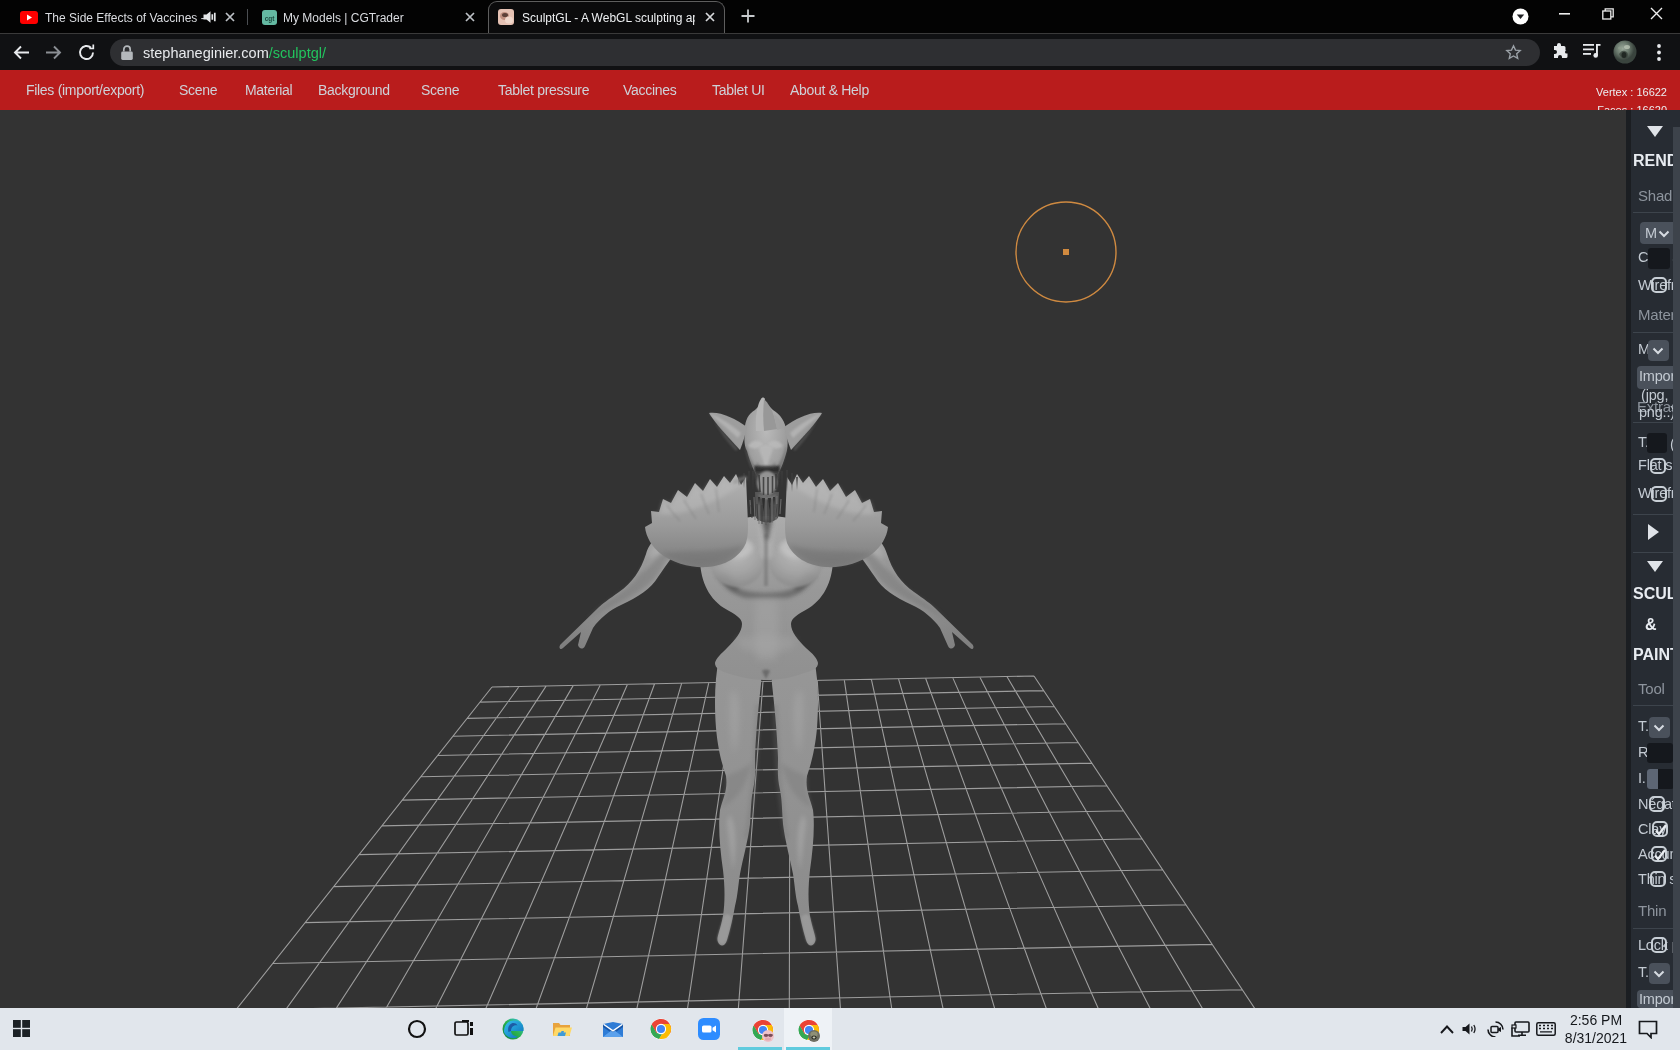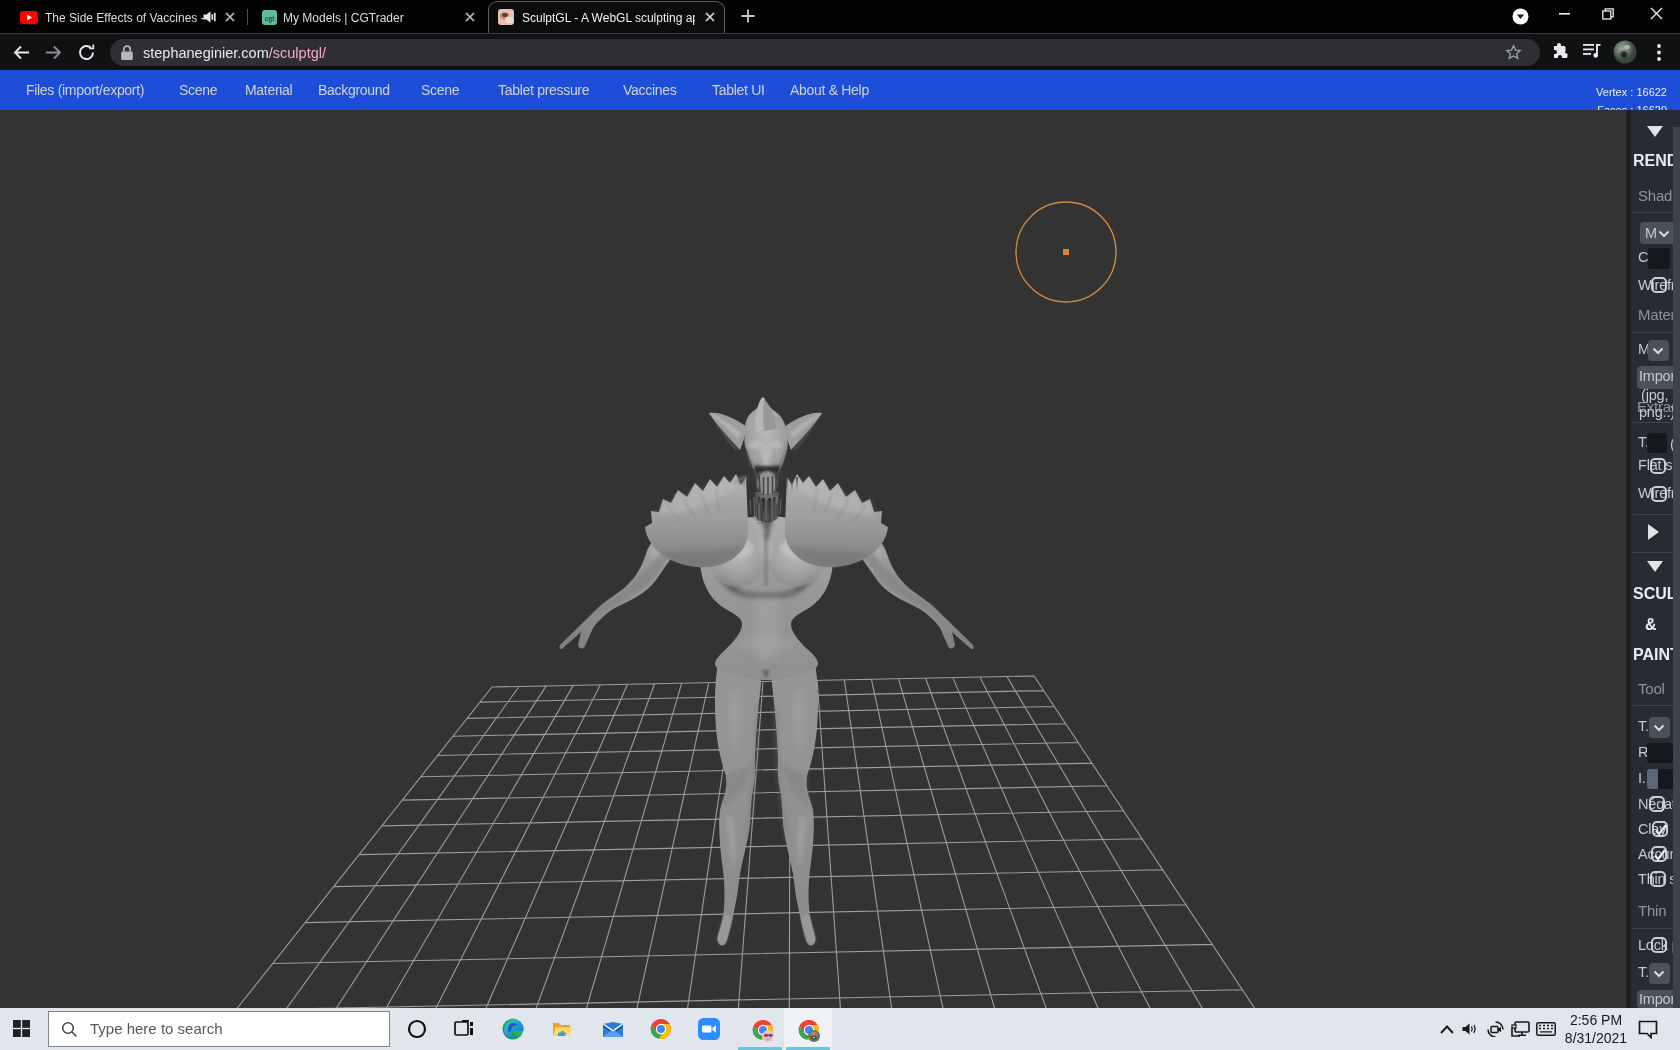--- a/index.html
+++ b/index.html
@@ -12,24 +12,24 @@
 #frame { position:absolute; left:0; top:0; width:1680px; height:33px; background:#030303; }
 .tabtitle { position:absolute; top:10.5px; font-size:12px; color:#dadce0; white-space:nowrap; overflow:hidden; }
 .tabx { position:absolute; top:9px; width:16px; height:16px; }
 #activetab { position:absolute; left:488px; top:1px; width:237px; height:32px; background:#0b0b0c; border:1px solid #5e5e5e; border-bottom:none; border-radius:9px 9px 0 0; }
 .tabdiv { position:absolute; top:9px; width:1px; height:16px; background:#4b4e52; }
 
 
 #toolbar { position:absolute; left:0; top:33px; width:1680px; height:37px; background:#101113; border-top:1px solid #3a3a3a; }
 #urlpill { position:absolute; left:110px; top:5px; width:1430px; height:27px; background:#2e2f32; border-radius:14px; }
 #urltext { position:absolute; left:33px; top:5.5px; font-size:14.5px; color:#e8eaed; }
-#urltext .dim { color:#f9a8d4; }
-
-
-#menubar { position:absolute; left:0; top:70px; width:1680px; height:40px; background:#1d4ed8; }
+#urltext .dim { color:#22c55e; }
+
+
+#menubar { position:absolute; left:0; top:70px; width:1680px; height:40px; background:#b91c1c; }
 #menubar .mi { position:absolute; top:12px; font-size:14px; letter-spacing:-0.3px; color:#ced2d8; white-space:nowrap; }
 #vstats { position:absolute; right:13px; top:13px; text-align:right; font-size:11px; color:#eceef1; line-height:18px; }
 
 
 #viewport { position:absolute; left:0; top:110px; width:1680px; height:898px; background:#333333; }
 
 
 #panel { position:absolute; left:1626px; top:110px; width:54px; height:898px; background:#272c33; border-left:5px solid #1b1e22; }
 #panel .lbl { position:absolute; left:7px; font-size:14.5px; letter-spacing:-0.2px; color:#c3cad2; white-space:nowrap; }
 #panel .sec { position:absolute; left:7px; font-size:15px; letter-spacing:-0.2px; color:#8d949d; white-space:nowrap; }
@@ -401,27 +401,20 @@
   </div>
   <div id="scrollbar"></div>
 
   <div id="taskbar">
     <svg class="abs" style="left:13px;top:12px" width="17" height="17" viewBox="0 0 17 17" fill="#1c2226">
         <rect x="0" y="0" width="7.8" height="7.8"></rect>
         <rect x="9.2" y="0" width="7.8" height="7.8"></rect>
         <rect x="0" y="9.2" width="7.8" height="7.8"></rect>
         <rect x="9.2" y="9.2" width="7.8" height="7.8"></rect>
       </svg>
-    <div id="searchbox">
-      <svg class="abs" style="left:12px;top:9px" width="17" height="17" viewBox="0 0 17 17" fill="none" stroke="#4a4a4a" stroke-width="1.6">
-          <circle cx="7" cy="7" r="5.3"></circle>
-          <path d="M11 11l4.5 4.5"></path>
-        </svg>
-      <span>Type here to search</span>
-    </div>
     <svg class="abs" style="left:407.0px;top:11.0px" width="20" height="20" viewBox="0 0 20 20">
         <circle cx="10" cy="10" r="8" fill="none" stroke="#111" stroke-width="2.2"></circle>
       </svg>
     <svg class="abs" style="left:454.0px;top:12.0px" width="20" height="18" viewBox="0 0 20 18">
         <rect x="1" y="2" width="13" height="13" rx="1.5" fill="none" stroke="#111" stroke-width="1.7"></rect>
         <rect x="16" y="2" width="3" height="4" fill="#111"></rect>
         <rect x="16" y="8" width="3" height="7" fill="#111"></rect>
         <rect x="8" y="0" width="7" height="2" fill="#111"></rect>
       </svg>
     <svg class="abs" style="left:502.0px;top:10.0px" width="22" height="22" viewBox="0 0 22 22">

